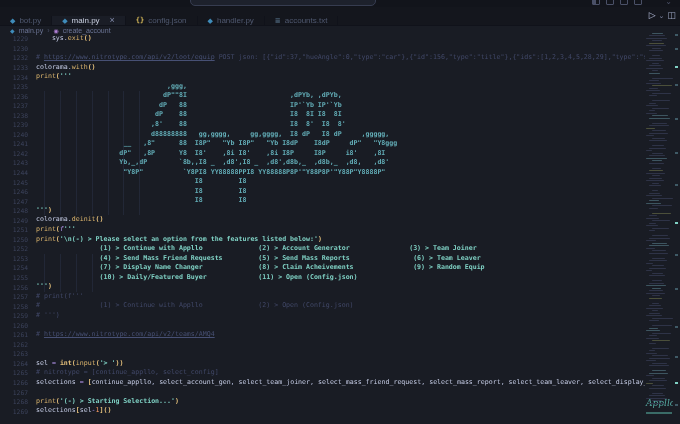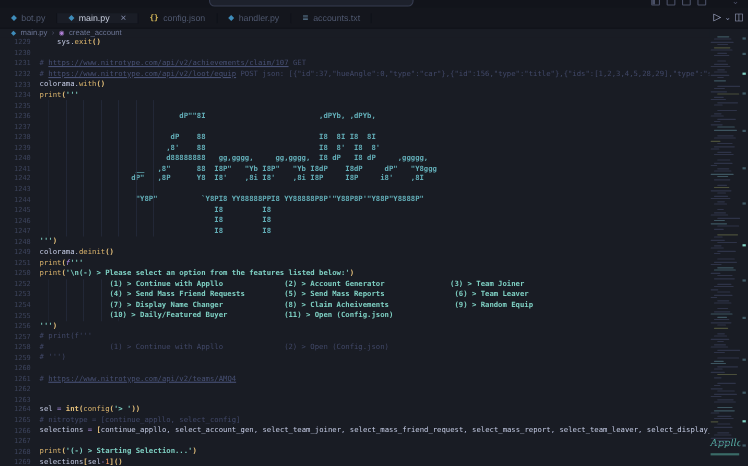--- a/index.html
+++ b/index.html
@@ -11,21 +11,21 @@
   .titlebar { position:absolute; top:0; left:0; width:680px; height:7px; background:#12141b; z-index:10; }
   .searchbox { position:absolute; left:190px; top:-8px; width:186px; height:14px;
     background:#1d212c; border:1px solid #363c50; border-radius:5px; }
   .tb-icons { position:absolute; right:38px; top:0px; display:flex; gap:6px; }
   .tb-icons .sq { width:8px; height:6px; border:1px solid #4a5067; border-radius:1px; margin-top:-1px; }
   .tb-icons .sq.fill { background:linear-gradient(to right,#4a5067 45%, transparent 45%); }
   .tb-chev { position:absolute; right:8px; top:-3px; color:#4a5067; font-size:8px; }
 
   
   .tabbar { position:absolute; top:7px; left:0; width:680px; height:19px; background:#14161d;
-    display:flex; align-items:center; border-bottom:1px solid #10121a; z-index:9; }
+    display:flex; align-items:flex-end; border-bottom:1px solid #10121a; z-index:9; }
   .tab { display:flex; align-items:center; gap:4px; padding:0 10px; font-size:8px;
     color:#4f586f; border-right:1px solid #10121a; cursor:pointer; }
   .tab.active { background:#1a1d26; color:#c8cede; }
   .ticon { font-size:7px; line-height:1; }
   .ticon.py { color:#3f8cba; }
   .ticon.json { color:#d7ba5a; font-weight:bold; font-family:"DejaVu Sans Mono",monospace; }
   .ticon.txt { color:#5f7e97; }
   .tclose { margin-left:6px; color:#8089a8; font-size:9px; line-height:1; }
 
   
@@ -128,44 +128,42 @@
         </div>
         <div class="row">
           <span class="ln">1229</span>
           <span class="lc"><span class="tk-pl">    </span><span class="tk-var">sys</span><span class="tk-pl">.</span><span class="tk-fn">exit</span><span class="tk-br">()</span></span>
         </div>
         <div class="row">
           <span class="ln">1230</span>
           <span class="lc"></span>
         </div>
         <div class="row">
-          <span class="ln">1231</span>
-          <span class="lc"><span class="tk-cm"># </span><span class="tk-lk">https://www.nitrotype.com/api/v2/achievements/claim/107</span><span class="tk-cm"> GET</span></span>
-        </div>
-        <div class="row">
           <span class="ln">1232</span>
           <span class="lc"><span class="tk-cm"># </span><span class="tk-lk">https://www.nitrotype.com/api/v2/loot/equip</span><span class="tk-cm"> POST json: [{"id":37,"hueAngle":0,"type":"car"},{"id":156,"type":"title"},{"ids":[1,2,3,4,5,28,29],"type":"st</span></span>
         </div>
         <div class="row">
           <span class="ln">1233</span>
           <span class="lc"><span class="tk-var">colorama</span><span class="tk-pl">.</span><span class="tk-fn">with</span><span class="tk-br">()</span></span>
         </div>
         <div class="row">
           <span class="ln">1234</span>
           <span class="lc"><span class="tk-fn">print</span><span class="tk-br">(</span><span class="tk-st">'''</span></span>
         </div>
         <div class="row">
           <span class="ln">1235</span>
+          <span class="lc"><span class="tk-art">                                 ,ggg,</span></span>
         </div>
         <div class="row">
           <span class="ln">1236</span>
           <span class="lc"><span class="tk-art">                                dP""8I                          ,dPYb, ,dPYb,</span></span>
         </div>
         <div class="row">
           <span class="ln">1237</span>
+          <span class="lc"><span class="tk-art">                               dP   88                          IP'`Yb IP'`Yb</span></span>
         </div>
         <div class="row">
           <span class="ln">1238</span>
           <span class="lc"><span class="tk-art">                              dP    88                          I8  8I I8  8I</span></span>
         </div>
         <div class="row">
           <span class="ln">1239</span>
           <span class="lc"><span class="tk-art">                             ,8'    88                          I8  8'  I8  8'</span></span>
         </div>
         <div class="row">
@@ -175,20 +173,21 @@
         <div class="row">
           <span class="ln">1241</span>
           <span class="lc"><span class="tk-art">                      __   ,8"      88  I8P"   "Yb I8P"   "Yb I8dP    I8dP     dP"   "Y8ggg</span></span>
         </div>
         <div class="row">
           <span class="ln">1242</span>
           <span class="lc"><span class="tk-art">                     dP"   ,8P      Y8  I8'    ,8i I8'    ,8i I8P     I8P     i8'    ,8I</span></span>
         </div>
         <div class="row">
           <span class="ln">1243</span>
+          <span class="lc"><span class="tk-art">                     Yb,_,dP        `8b,,I8 _  ,d8',I8 _  ,d8',d8b,_  ,d8b,_  ,d8,   ,d8'</span></span>
         </div>
         <div class="row">
           <span class="ln">1244</span>
           <span class="lc"><span class="tk-art">                      "Y8P"          `Y8PI8 YY88888PPI8 YY88888P8P'"Y88P8P'"Y88P"Y8888P"</span></span>
         </div>
         <div class="row">
           <span class="ln">1245</span>
           <span class="lc"><span class="tk-art">                                        I8         I8</span></span>
         </div>
         <div class="row">
@@ -258,21 +257,21 @@
         <div class="row">
           <span class="ln">1262</span>
           <span class="lc"></span>
         </div>
         <div class="row">
           <span class="ln">1263</span>
           <span class="lc"></span>
         </div>
         <div class="row">
           <span class="ln">1264</span>
-          <span class="lc"><span class="tk-var">sel</span><span class="tk-pl"> </span><span class="tk-op">=</span><span class="tk-pl"> </span><span class="tk-fnb">int</span><span class="tk-br">(</span><span class="tk-fn">config</span><span class="tk-br">(</span><span class="tk-st">'&gt; '</span><span class="tk-br">))</span></span>
+          <span class="lc"><span class="tk-var">sel</span><span class="tk-pl"> </span><span class="tk-op">=</span><span class="tk-pl"> </span><span class="tk-fnb">int</span><span class="tk-br">(</span><span class="tk-fn">input</span><span class="tk-br">(</span><span class="tk-st">'&gt; '</span><span class="tk-br">))</span></span>
         </div>
         <div class="row">
           <span class="ln">1265</span>
           <span class="lc"><span class="tk-cm"># nitrotype = [continue_appllo, select_config]</span></span>
         </div>
         <div class="row">
           <span class="ln">1266</span>
           <span class="lc"><span class="tk-var">selections</span><span class="tk-pl"> </span><span class="tk-op">=</span><span class="tk-pl"> </span><span class="tk-br">[</span><span class="tk-var">continue_appllo</span><span class="tk-pl">, </span><span class="tk-var">select_account_gen</span><span class="tk-pl">, </span><span class="tk-var">select_team_joiner</span><span class="tk-pl">, </span><span class="tk-var">select_mass_friend_request</span><span class="tk-pl">, </span><span class="tk-var">select_mass_report</span><span class="tk-pl">, </span><span class="tk-var">select_team_leaver</span><span class="tk-pl">, </span><span class="tk-var">select_display_n</span></span>
         </div>
         <div class="row">

